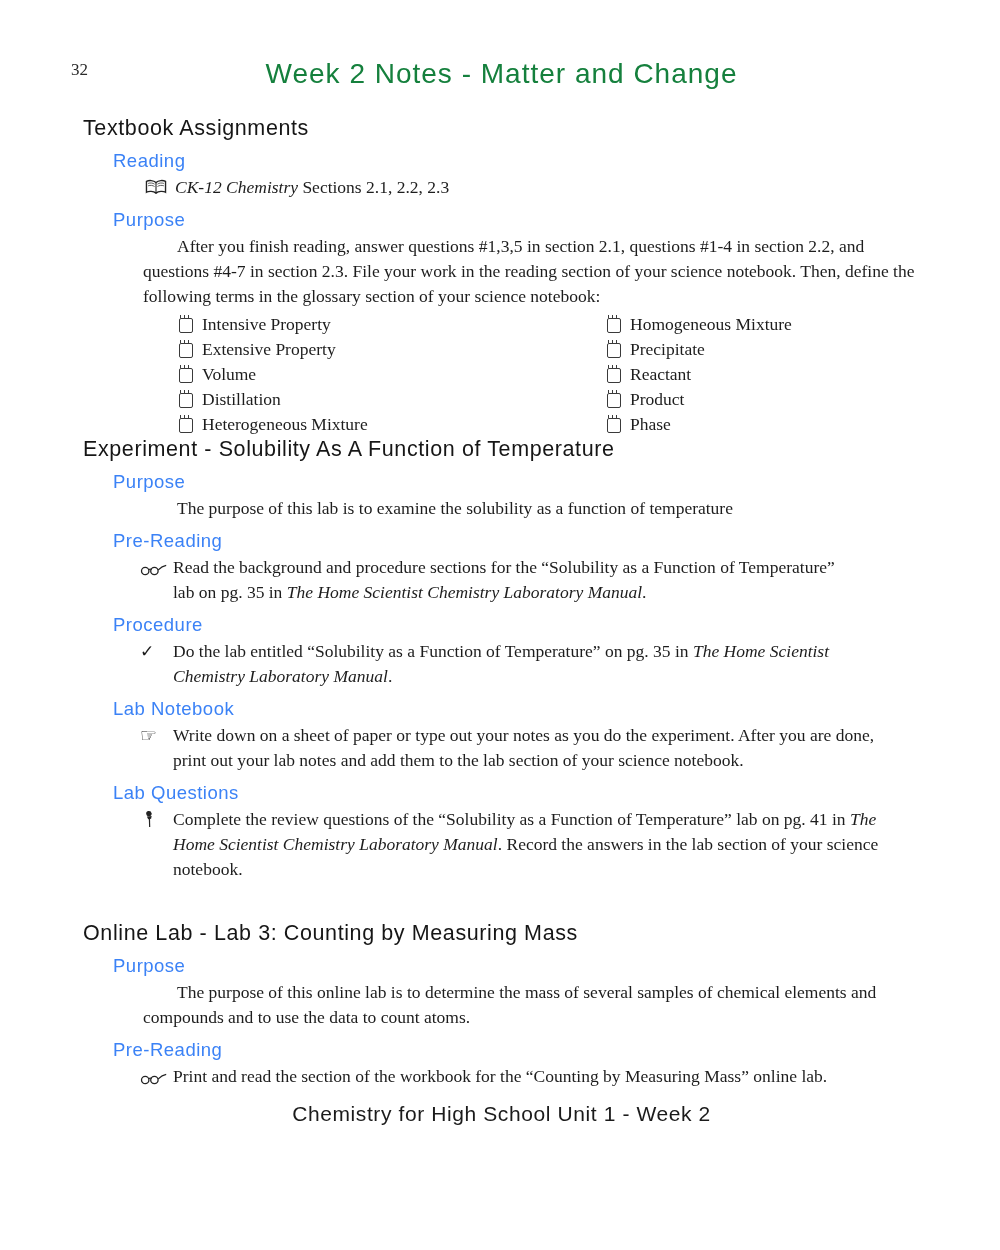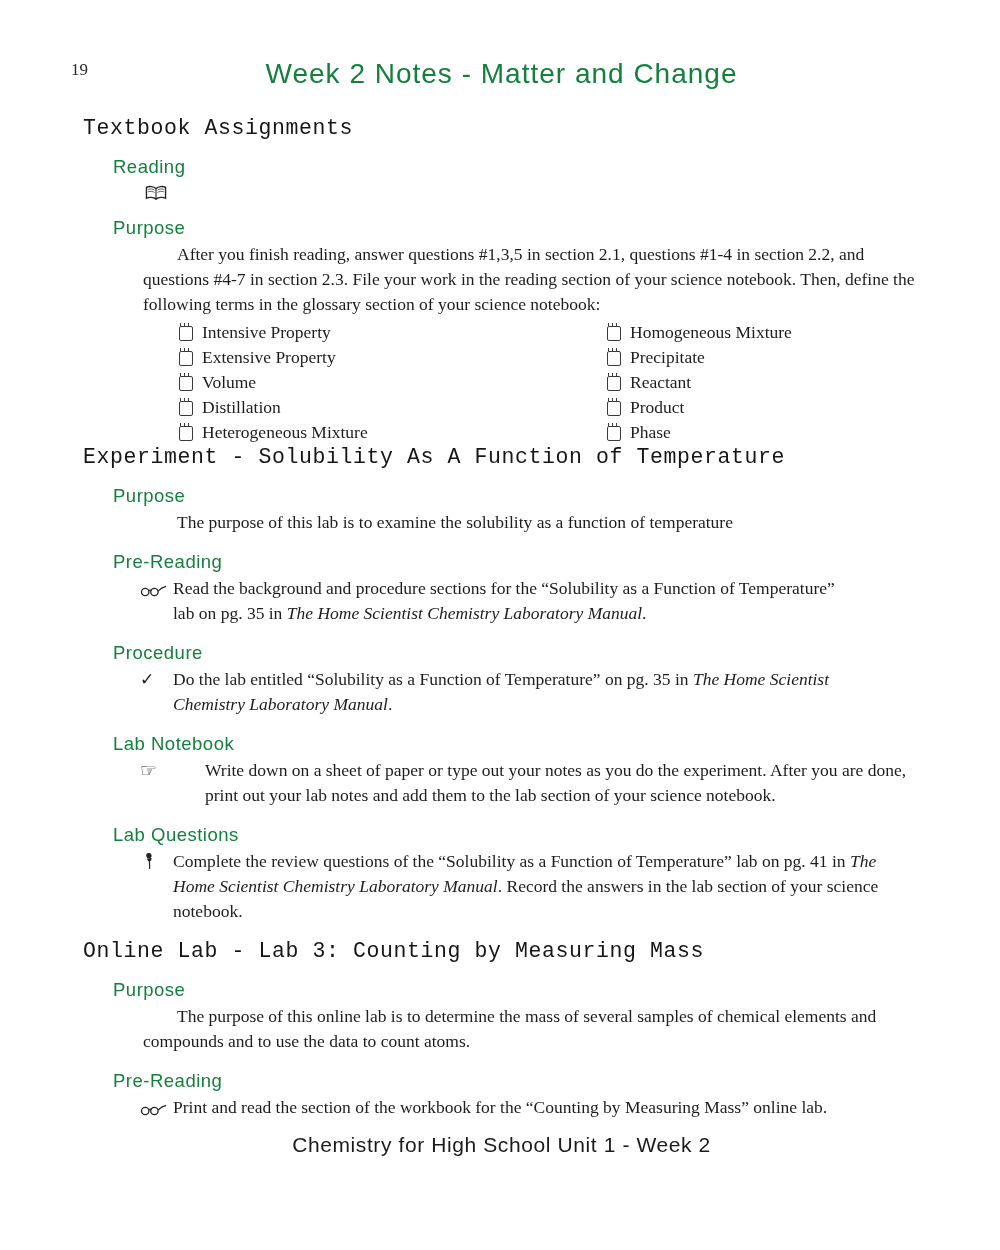--- a/index.html
+++ b/index.html
@@ -1,65 +1,66 @@
 <!DOCTYPE html>
 <html><head>
 <meta charset="utf-8">
 <style>
   html,body{margin:0;padding:0;background:#fff;}
   body{width:1000px;height:1250px;font-family:"Liberation Sans",sans-serif;color:#1d1d1d;}
   .page{position:relative;box-sizing:border-box;width:1000px;height:1250px;padding:58px 80px 0 83px;background:#fff;}
   .page-number{position:absolute;left:71px;top:60px;font-family:"Liberation Serif",serif;font-size:17px;color:#2a2a2a;}
   .doc-title{font-family:"Liberation Sans",sans-serif;font-weight:400;font-size:28px;letter-spacing:1px;text-align:center;margin:0 0 26px 0;color:#15803d;}
-  h2.sec{font-family:Liberation Mono, monospace;font-weight:400;font-size:21.5px;letter-spacing:.6px;margin:0;color:#161616;}
+  h2.sec{font-family:Liberation Sans, sans-serif;font-weight:400;font-size:21.5px;letter-spacing:.6px;margin:0;color:#161616;}
   h2.sec.gap1{}
-  h2.sec.gap2{margin-top:15px;}
-  h3.sub{font-family:"Liberation Sans",sans-serif;font-weight:400;font-size:18.5px;letter-spacing:.5px;margin:16px 0 3px 30px;color:#15803d;}
+  h2.sec.gap2{margin-top:39px;}
+  h3.sub{font-family:"Liberation Sans",sans-serif;font-weight:400;font-size:18.5px;letter-spacing:.5px;margin:9px 0 3px 30px;color:#3b82f6;}
   .serif{font-family:"Liberation Serif",serif;font-size:17.5px;line-height:25px;color:#1d1d1d;}
   .ital{font-style:italic;}
   .para{margin:0 0 0 60px;text-indent:34px;max-width:775px;}
   .book-row{display:flex;align-items:flex-start;margin-left:62px;}
   .book-row .row-icon{flex:none;width:30px;padding-top:4px;}
   .terms{display:grid;grid-template-columns:428px auto;margin:3px 0 0 68px;}
   .terms-col{display:flex;flex-direction:column;}
   .term{display:flex;align-items:center;height:25px;margin-left:28px;}
   .term-box{position:relative;display:inline-block;width:12px;height:13px;border:1.6px solid #3a3a3a;border-radius:2px;margin-right:9px;margin-top:2px;}
   .term-box::before{content:"";position:absolute;top:-4px;left:0px;right:0px;height:3px;
      background-image:repeating-linear-gradient(90deg,#3a3a3a 0 1.5px,transparent 1.5px 4px);}
   .bullet{display:flex;align-items:flex-start;margin-left:57px;}
   .bullet .row-icon{flex:none;width:33px;}
   .glyph-icon{font-family:"DejaVu Sans",sans-serif;font-size:17px;line-height:25px;color:#1b1b1b;}
   .hand{font-size:19px;}
   .btext{display:block;}
-  .w670{max-width:672px;} .w700{max-width:700px;} .w710{max-width:712px;margin-left:32px;} .w715{max-width:718px;} .w745{max-width:748px;}
+  .w670{max-width:672px;} .w700{max-width:700px;} .w710{max-width:712px;} .w715{max-width:718px;} .w745{max-width:748px;}
   .footer{font-family:"Liberation Sans",sans-serif;font-size:21px;letter-spacing:.6px;text-align:center;margin-top:13px;color:#1b1b1b;}
   svg{display:block;}
   .pin-wrap{display:inline-block;transform:rotate(-8deg);margin-left:3px;}
 </style>
 </head>
 <body>
 
 <div class="page">
 
-  <div class="page-number">19</div>
+  <div class="page-number">32</div>
   <h1 class="doc-title">Week 2 Notes - Matter and Change</h1>
 
   <section>
     <h2 class="sec">Textbook Assignments</h2>
 
     <h3 class="sub">Reading</h3>
     <div class="book-row serif">
       <span class="row-icon">
         <svg width="22" height="16" viewBox="0 0 24 17">
           <path d="M12 3.6 C9.2 1 4.2 1 1.6 2.4 L1.6 14.2 C4.2 12.8 9.2 12.8 12 15.2 C14.8 12.8 19.8 12.8 22.4 14.2 L22.4 2.4 C19.8 1 14.8 1 12 3.6 Z" fill="none" stroke="#232323" stroke-width="1.5"></path>
           <path d="M12 3.6 L12 15.2" stroke="#232323" stroke-width="1.2" fill="none"></path>
           <path d="M3.4 4.6 C5.8 3.8 8.6 4 10.4 5.4 M3.4 7.2 C5.8 6.4 8.6 6.6 10.4 8" stroke="#232323" stroke-width="0.8" fill="none"></path>
           <path d="M20.6 4.6 C18.2 3.8 15.4 4 13.6 5.4 M20.6 7.2 C18.2 6.4 15.4 6.6 13.6 8" stroke="#232323" stroke-width="0.8" fill="none"></path>
         </svg>
       </span>
+      <span class="btext"><span class="ital">CK-12 Chemistry</span><span> Sections 2.1, 2.2, 2.3</span></span>
     </div>
 
     <h3 class="sub">Purpose</h3>
     <p class="serif para">After you finish reading, answer questions #1,3,5 in section 2.1, questions #1-4 in section 2.2, and questions #4-7 in section 2.3.  File your work in the reading section of your science notebook.  Then, define the following terms in the glossary section of your science notebook:</p>
 
     <div class="terms serif">
       <div class="terms-col">
         <div class="term">
             <span class="term-box"></span>
             <span>Intensive Property</span>

